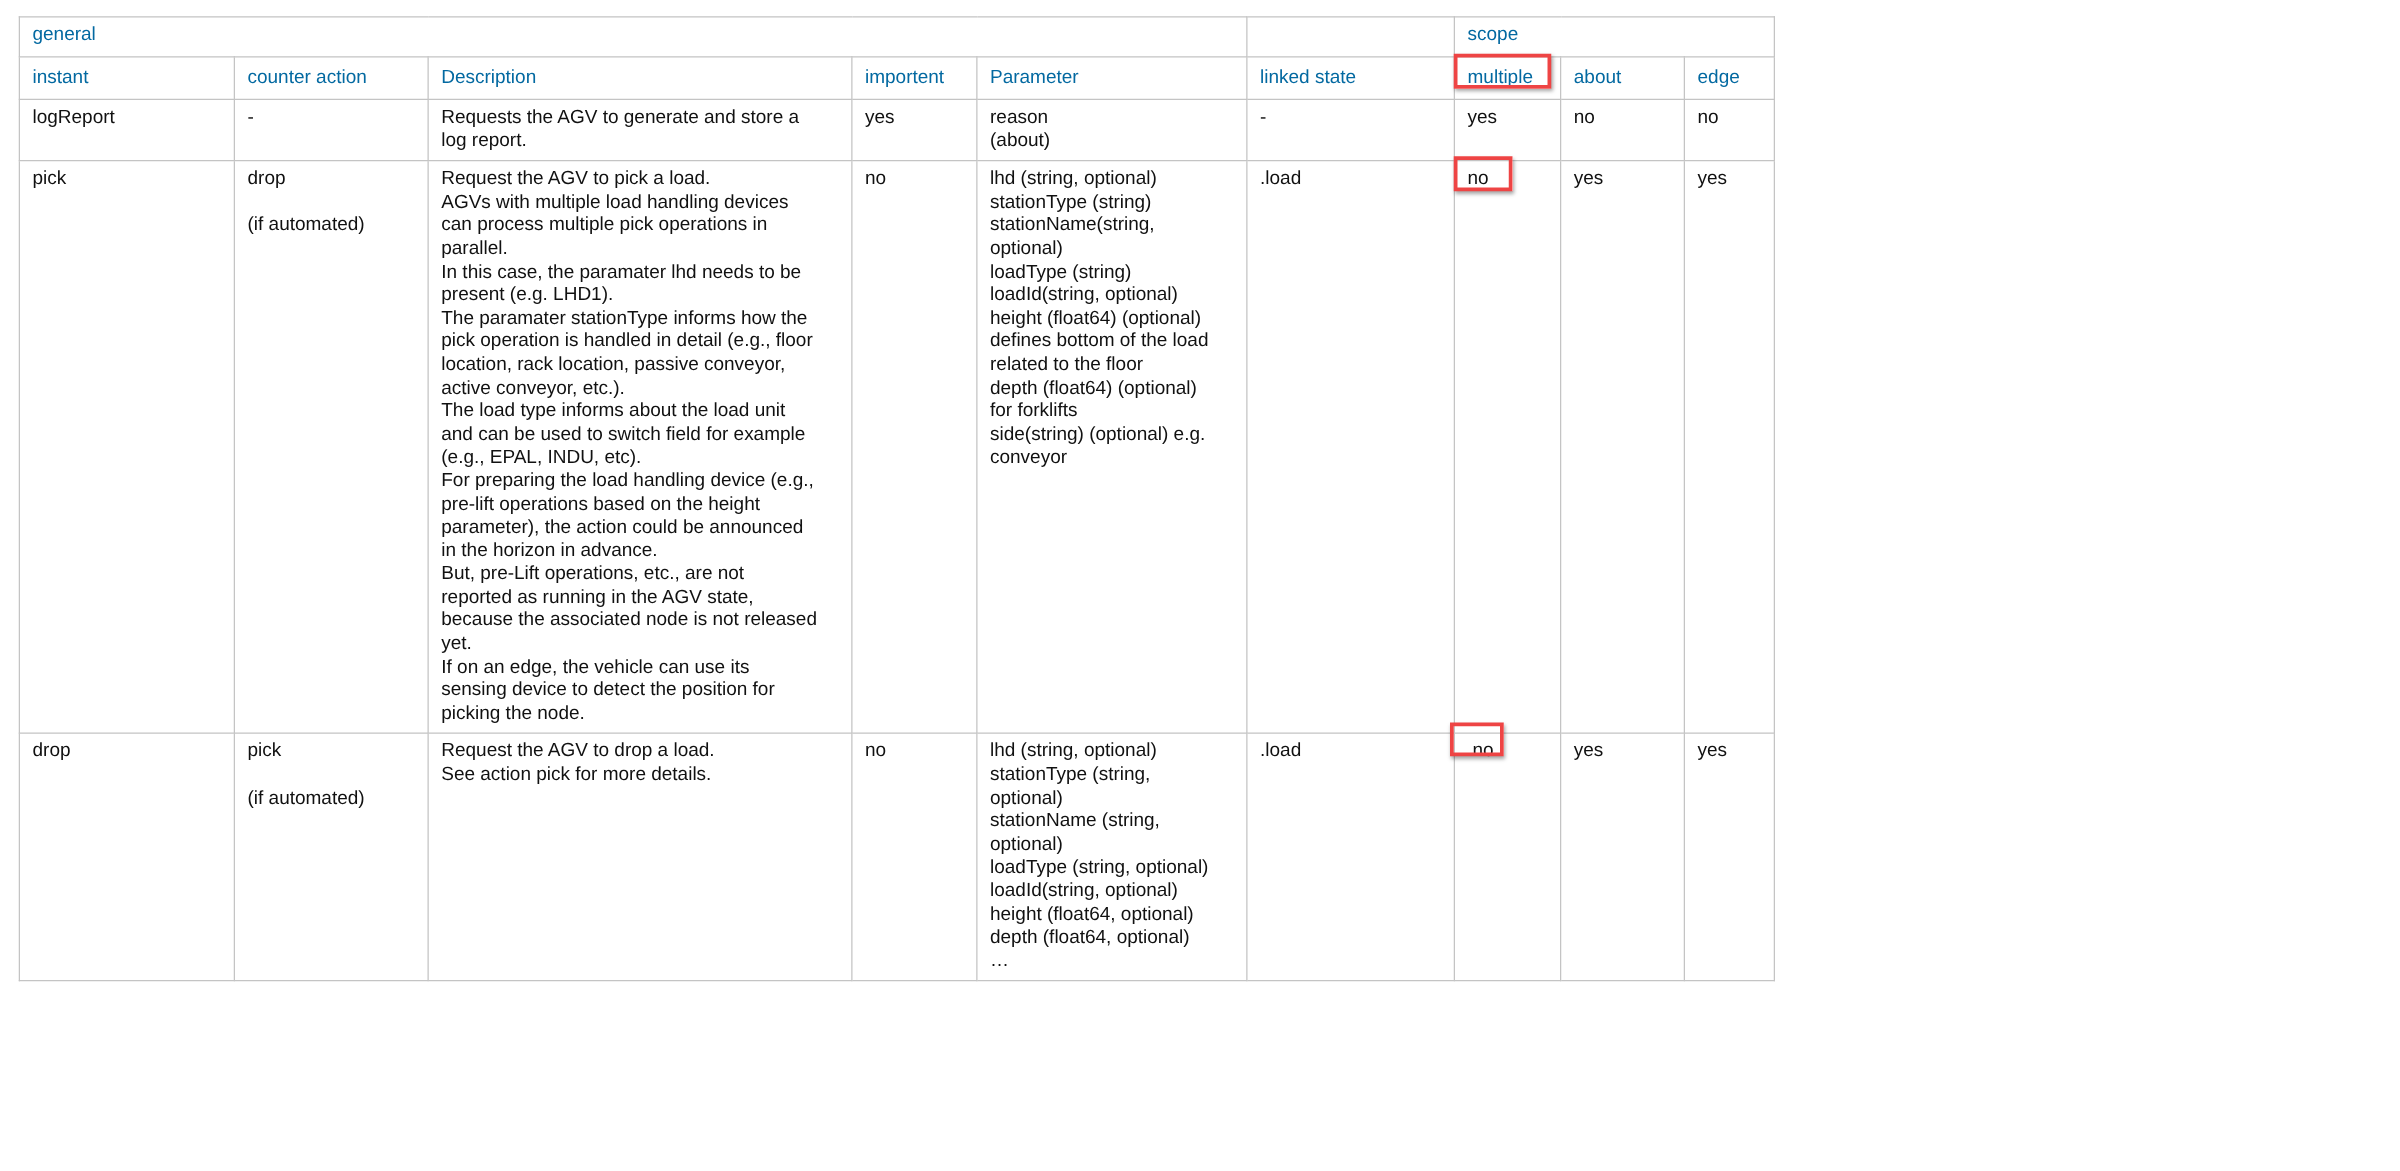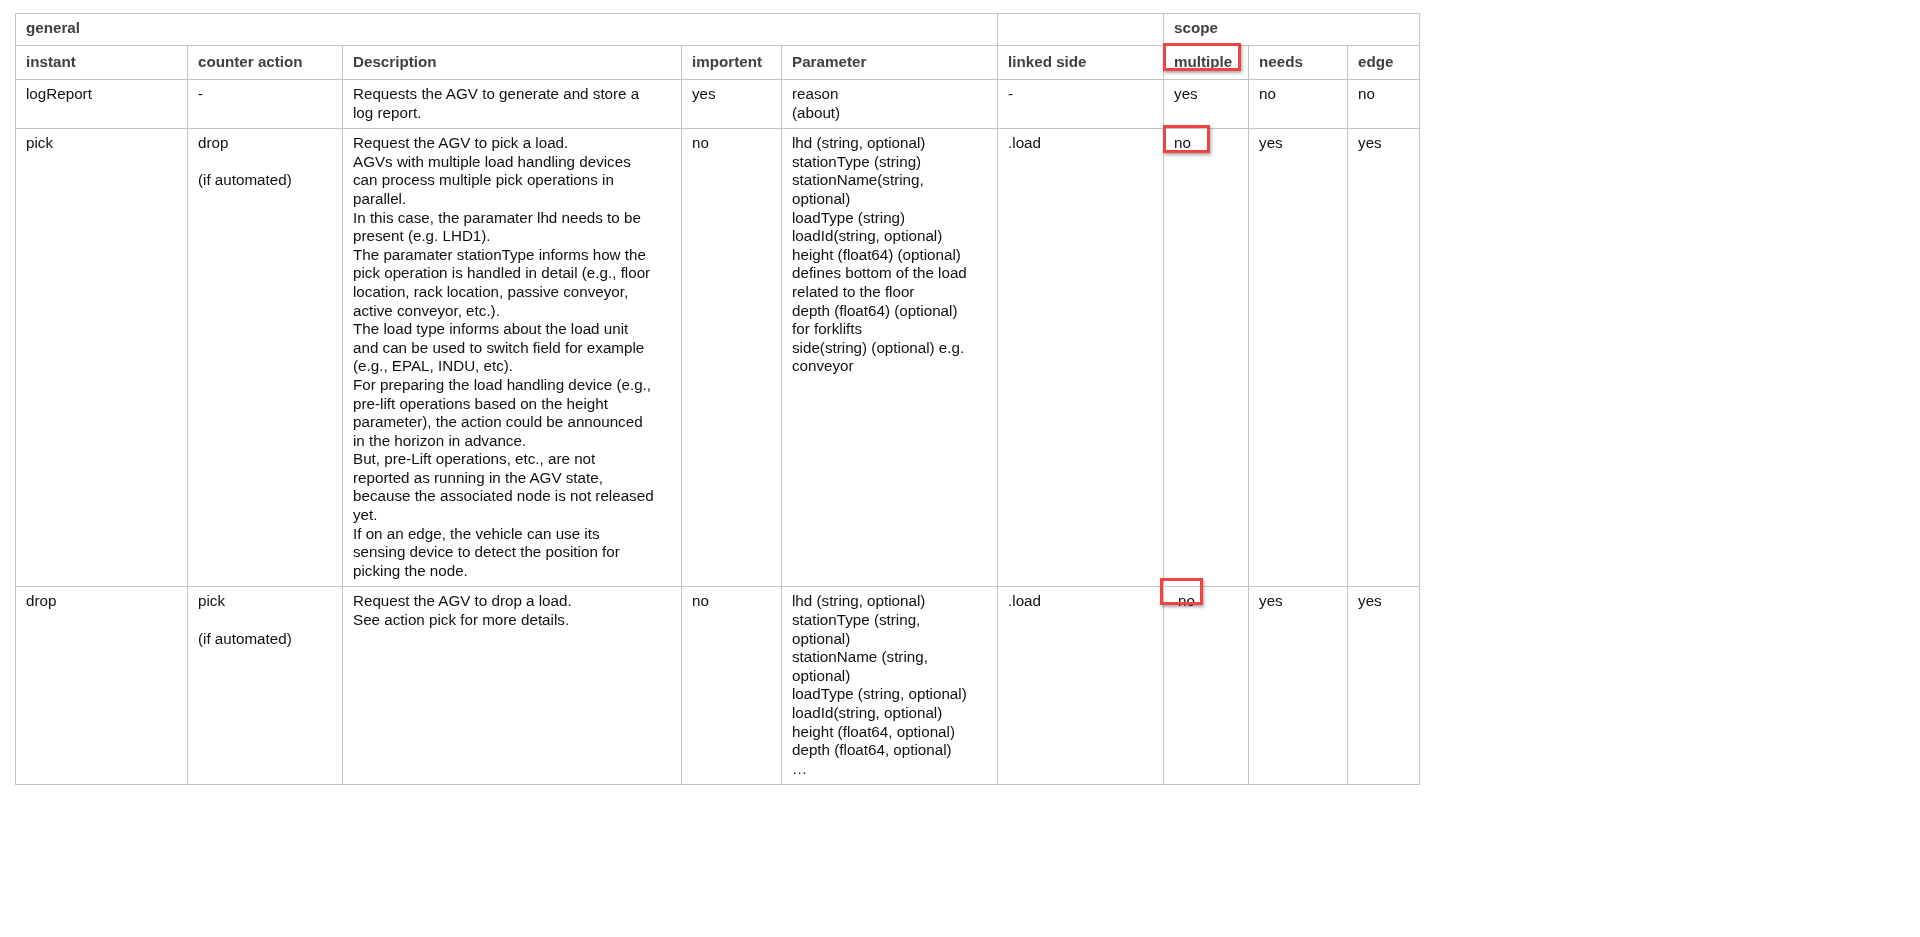--- a/index.html
+++ b/index.html
@@ -26,22 +26,22 @@
       width: 1404px;
     }
     table.spec td, table.spec th {
       border: 1px solid #c4c4c4;
       vertical-align: top;
       padding: 5px 10px 6px 10px;
       text-align: left;
       font-weight: normal;
     }
     table.spec th {
-      font-weight: bold;
-      color: #404040;
+      font-weight: normal;
+      color: #0369a1;
     }
     tr.hdr1 th { height: 20px; padding-top: 5px; }
     tr.hdr2 th { height: 20px; padding-top: 7px; }
     tr.r-log td { height: 37px; }
     tr.r-pick td { height: 444px; }
     tr.r-drop td { height: 184px; }
     .ml { white-space: pre-line; }
     .gap { display: block; height: 18.6px; }
     .hl-box {
       position: absolute;
@@ -71,23 +71,23 @@
       <th colspan="5">general</th>
       <th></th>
       <th colspan="3">scope</th>
     </tr>
     <tr class="hdr2">
       <th>instant</th>
       <th>counter action</th>
       <th>Description</th>
       <th>importent</th>
       <th>Parameter</th>
-      <th>linked side</th>
+      <th>linked state</th>
       <th>multiple</th>
-      <th>needs</th>
+      <th>about</th>
       <th>edge</th>
     </tr>
   </thead>
   <tbody>
     <tr class="r-log">
       <td>logReport</td>
       <td>
         <span>-</span>
       </td>
       <td class="ml">Requests the AGV to generate and store a

